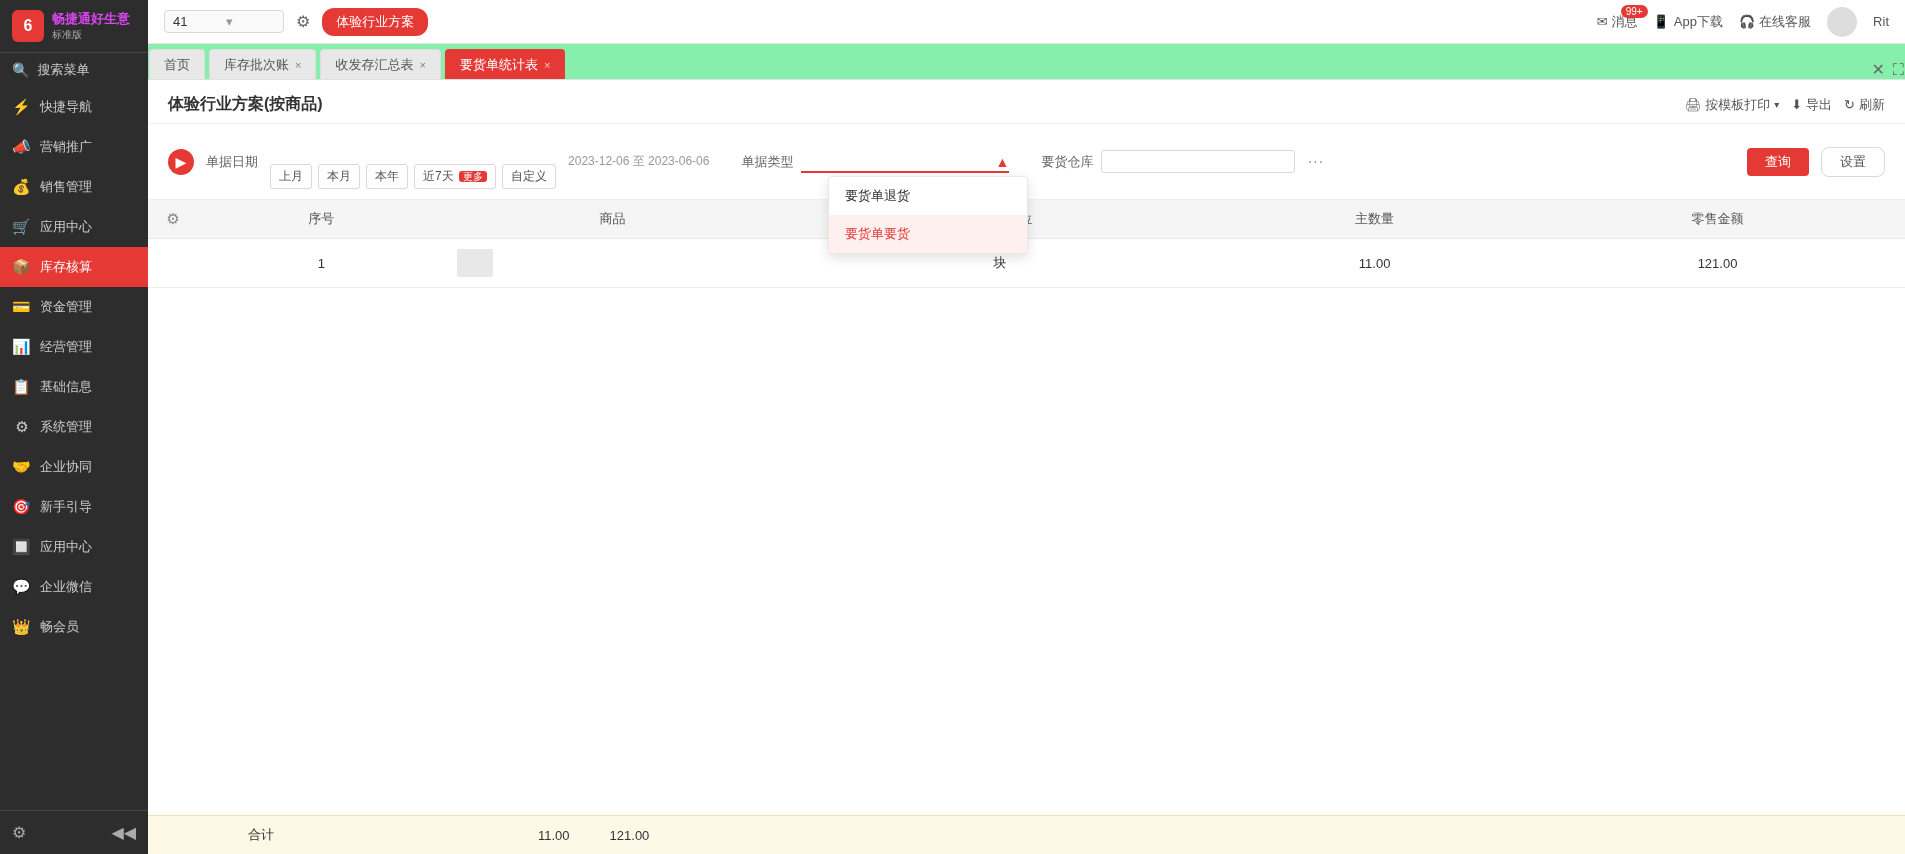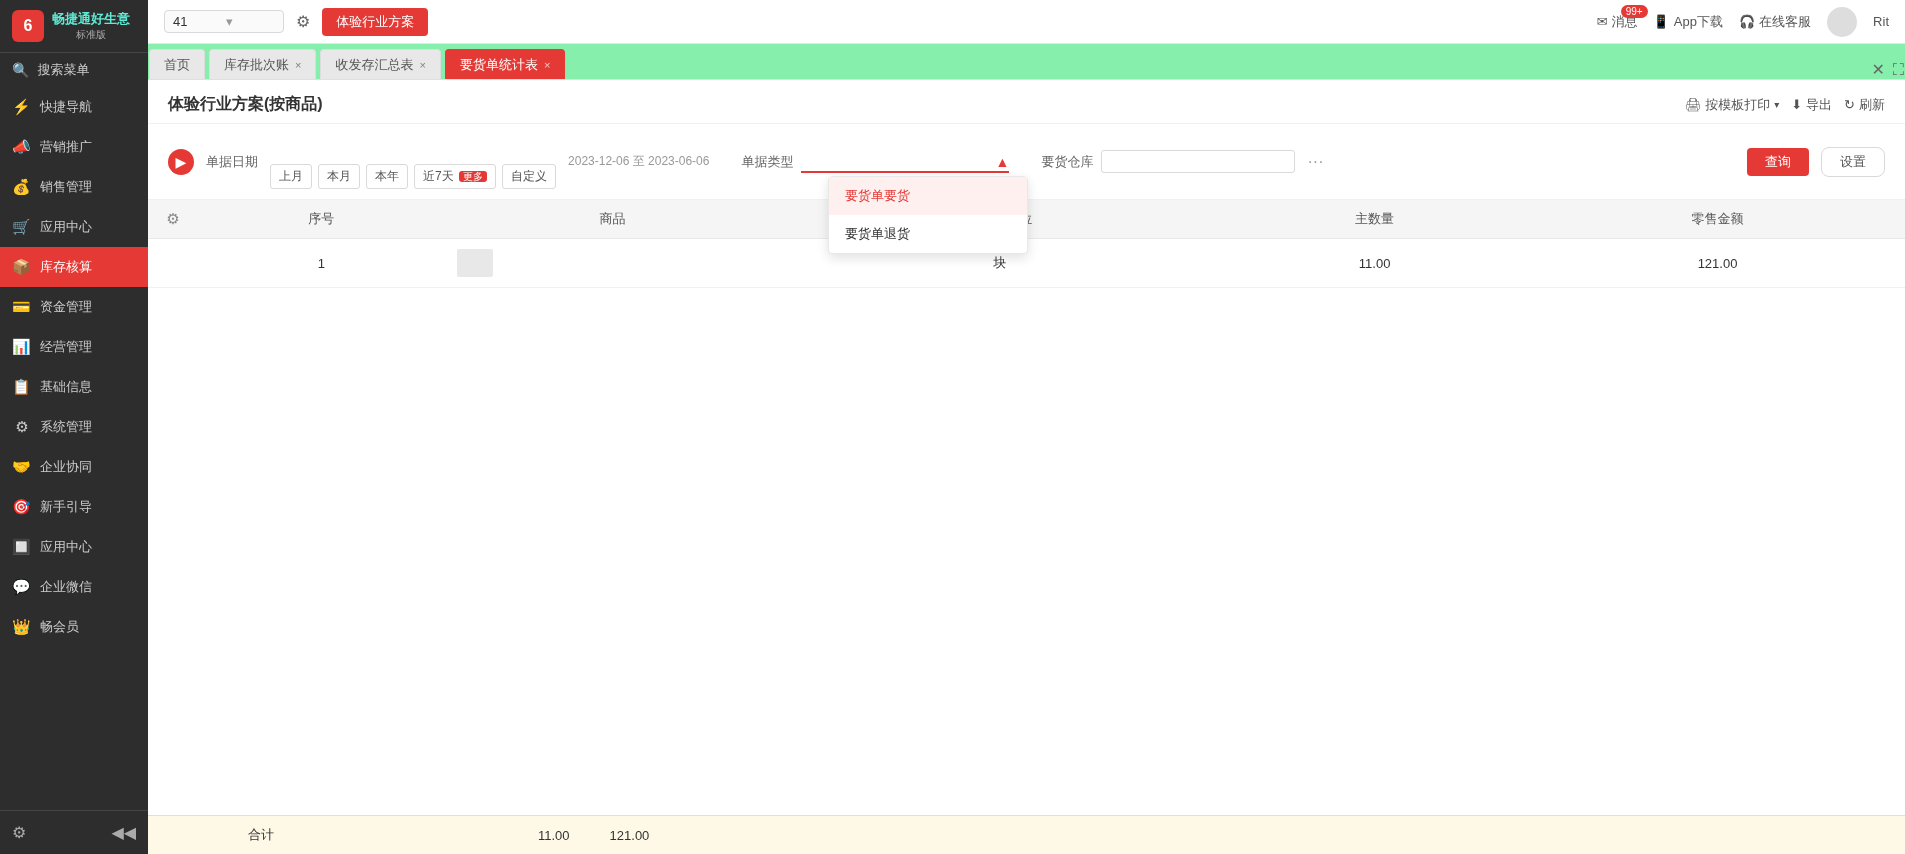--- a/index.html
+++ b/index.html
@@ -88,21 +88,21 @@
       background: #fafafa;
       min-width: 120px;
     }
     .topbar-company-select span { flex: 1; font-size: 13px; color: #333; }
     .topbar-company-select .arrow { color: #999; margin-left: 4px; }
     .topbar-settings-icon { color: #666; cursor: pointer; font-size: 16px; }
     .topbar-promo-btn {
       background: #e53935;
       color: #fff;
       border: none;
-      border-radius: 4px;
+      border-radius: 12px;
       padding: 5px 14px;
       cursor: pointer;
       font-size: 13px;
     }
     .topbar-right {
       display: flex; align-items: center; gap: 16px;
     }
     .topbar-badge-item {
       display: flex; align-items: center; gap: 4px; cursor: pointer; color: #555; font-size: 13px; position: relative;
     }
@@ -342,22 +342,22 @@
   </style>
 </head>
 <body>
 
 <div class="sidebar">
   <div class="sidebar-logo">
     <div class="sidebar-logo-icon">
       <span>6</span>
     </div>
     <div>
-      <div style="color:#5eead4;font-size:13px;font-weight:bold;">畅捷通好生意</div>
-      <div style="color:#aaa;font-size:10px;margin-left:24px;">标准版</div>
+      <div style="color:#d946ef;font-size:13px;font-weight:bold;">畅捷通好生意</div>
+      <div style="color:#aaa;font-size:10px;">标准版</div>
     </div>
   </div>
 
   <div class="sidebar-search">
     <span class="sidebar-search-icon">🔍</span>
     <span>搜索菜单</span>
   </div>
 
   <div class="sidebar-items">
 
@@ -525,22 +525,22 @@
       <div class="filter-warehouse-section">
         <span class="filter-label">要货仓库</span>
         <input class="filter-warehouse-input" type="text" style="">
         <span class="filter-more-btn">···</span>
       </div>
 
       <button class="query-btn">查询</button>
       <button class="settings-btn">设置</button>
 
       <div class="dropdown-menu">
+        <div class="dropdown-item">要货单退货</div>
         <div class="dropdown-item selected">要货单要货</div>
-        <div class="dropdown-item">要货单退货</div>
       </div>
     </div>
 
     <div class="table-wrapper">
       <table>
         <thead>
           <tr>
             <th><span class="settings-col-icon">⚙</span></th>
             <th>序号</th>
             <th>商品</th>

